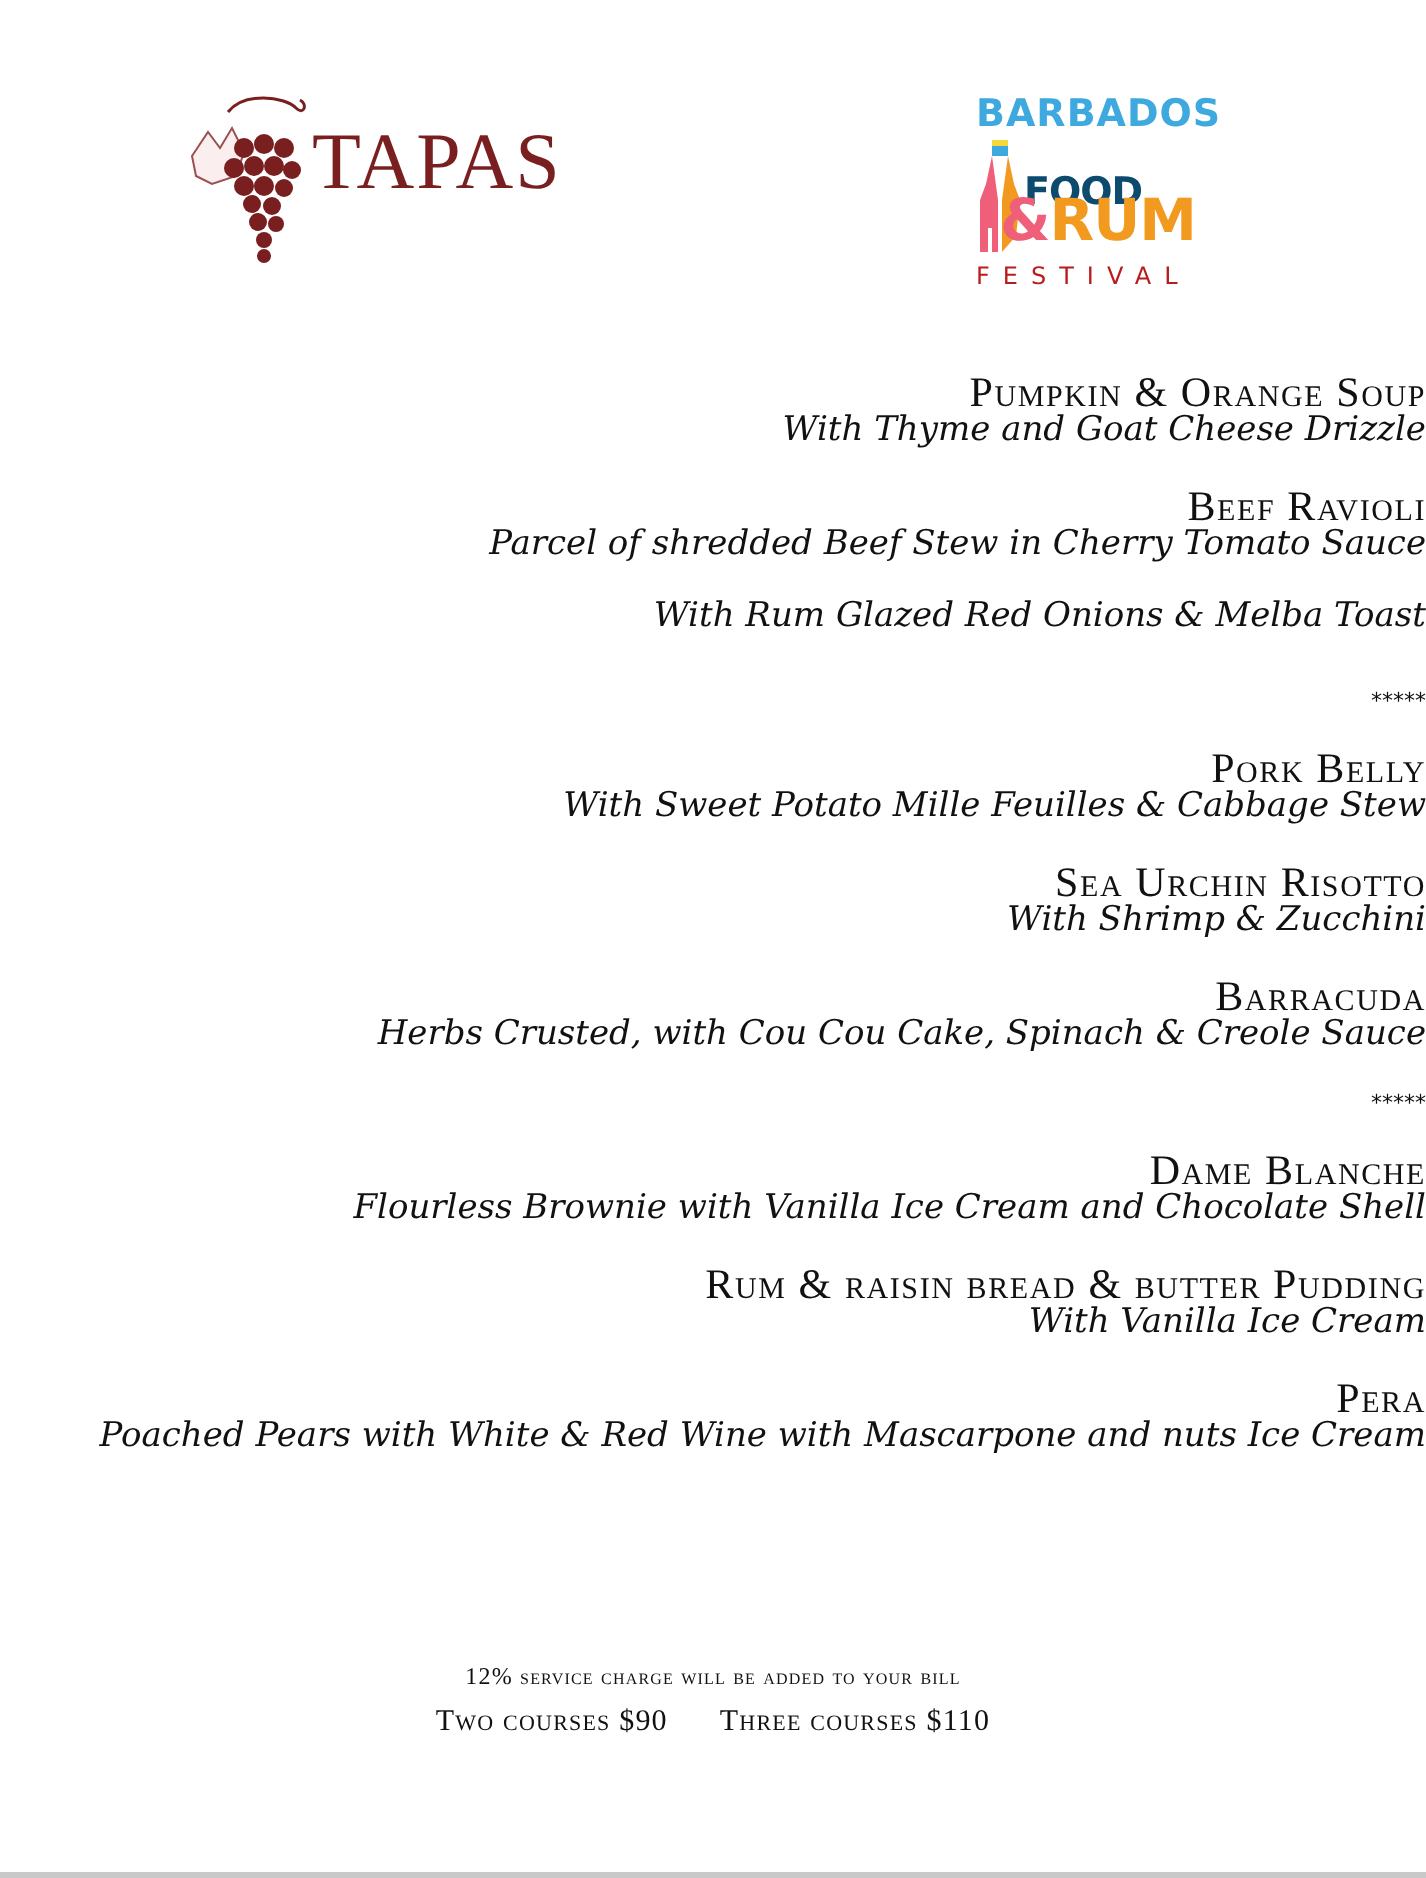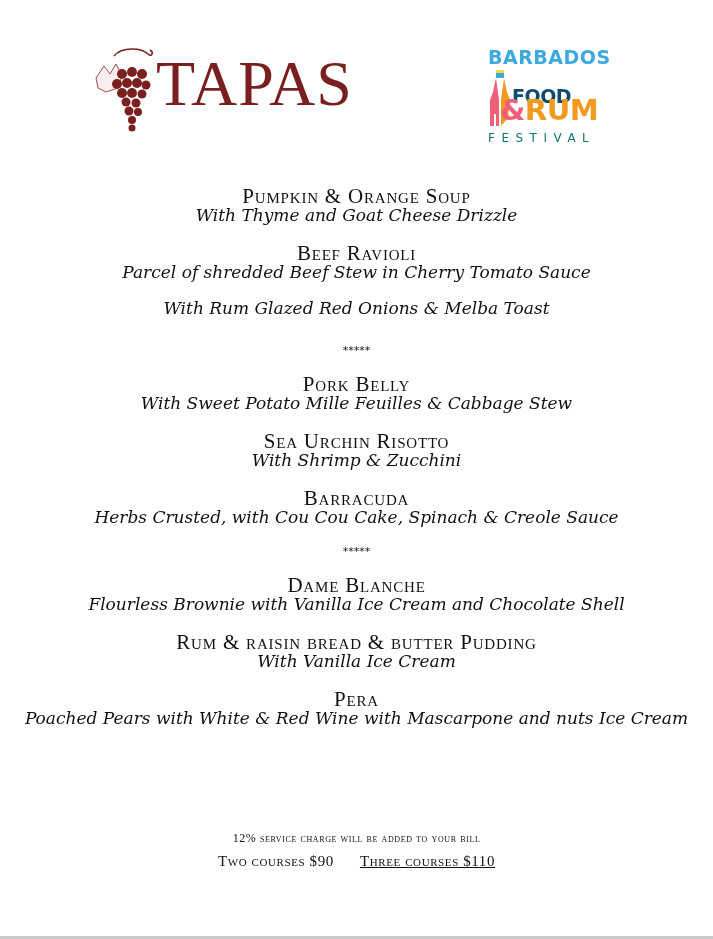--- a/index.html
+++ b/index.html
@@ -3,41 +3,41 @@
   <meta charset="utf-8">
   <style>
     html, body { margin: 0; padding: 0; background: #ffffff; }
     body { width: 713px; height: 939px; position: relative; overflow: hidden; color: #111; }
     .page { position: absolute; left: 0; top: 0; width: 713px; height: 936px; background: #fff; }
     .bottom-rule { position: absolute; left: 0; top: 936px; width: 713px; height: 3px; background: #c9c9c9; }
 
     
     .tapas-logo { position: absolute; left: 92px; top: 44px; width: 240px; height: 96px; }
     .tapas-word { position: absolute; left: 64px; top: 8px; font-family: "Liberation Serif", serif; font-size: 52px; letter-spacing: 1px; color: #7a1f1f; line-height: 1; }
-    .tapas-word .big-t { font-size: 64px; }
+    .tapas-word .big-t { font-size: 40px; }
 
     
     .fest-logo { position: absolute; left: 486px; top: 48px; width: 145px; height: 100px; }
     .fest-barbados { position: absolute; left: 2px; top: 0; font-family: "DejaVu Sans", sans-serif; font-weight: bold; font-size: 19px; color: #3ea9df; letter-spacing: 0.5px; line-height: 1; }
     .fest-food { position: absolute; left: 26px; top: 19px; font-family: "DejaVu Sans", sans-serif; font-weight: bold; font-size: 19px; color: #0c4a6e; line-height: 1; letter-spacing: -0.5px; margin-top: 20px; }
     .fest-rum { position: absolute; left: 14px; top: 48px; font-family: "DejaVu Sans", sans-serif; font-weight: bold; font-size: 29px; color: #f29a1f; line-height: 1; letter-spacing: -0.5px; }
     .fest-rum .amp { color: #ef5f7a; }
-    .fest-festival { position: absolute; left: 2px; top: 84px; font-family: "DejaVu Sans", sans-serif; font-size: 12px; letter-spacing: 6.5px; color: #0f766e; line-height: 1; }
+    .fest-festival { position: absolute; left: 2px; top: 84px; font-family: "DejaVu Sans", sans-serif; font-size: 12px; letter-spacing: 6.5px; color: #b91c1c; line-height: 1; }
     .fest-bottle { position: absolute; left: 2px; top: 22px; }
 
     
-    .menu { position: absolute; left: 0; top: 186px; width: 713px; text-align: center; }
+    .menu { position: absolute; left: 0; top: 186px; width: 713px; text-align: right; }
     .dish { margin: 0; }
     .dish-name { font-family: "Liberation Serif", serif; font-variant: small-caps; font-size: 21px; line-height: 21px; letter-spacing: 0.8px; color: #111; }
     .dish-note { font-family: "DejaVu Serif", serif; font-style: italic; font-variant: normal; font-size: 12px; letter-spacing: 0; }
     .dish-desc { font-family: "DejaVu Serif", serif; font-style: italic; font-size: 17px; line-height: 17px; color: #111; }
     .sep { font-family: "DejaVu Sans", sans-serif; font-size: 11px; letter-spacing: 0; line-height: 14px; }
 
     .footer-prices { position: absolute; left: 0; top: 853px; width: 713px; text-align: center; font-family: "Liberation Serif", serif; font-variant: small-caps; font-size: 15px; letter-spacing: 0.6px; color: #111; }
-    .footer-prices span + span { margin-left: 26px; text-decoration: underline; }
+    .footer-prices span + span { margin-left: 26px; }
     .footer-service { position: absolute; left: 0; top: 831px; width: 713px; text-align: center; font-family: "Liberation Serif", serif; font-variant: small-caps; font-size: 12px; letter-spacing: 0.6px; color: #111; }
   </style>
 </head>
 <body>
 
 <div class="page">
 
   <div class="tapas-logo">
     <svg width="70" height="96" viewBox="0 0 70 96" style="position:absolute;left:0;top:0;">
       <path d="M22 12 C 30 2, 50 4, 56 10 C 60 14, 62 8, 58 6" stroke="#7a1f1f" stroke-width="1.5" fill="none"></path>

